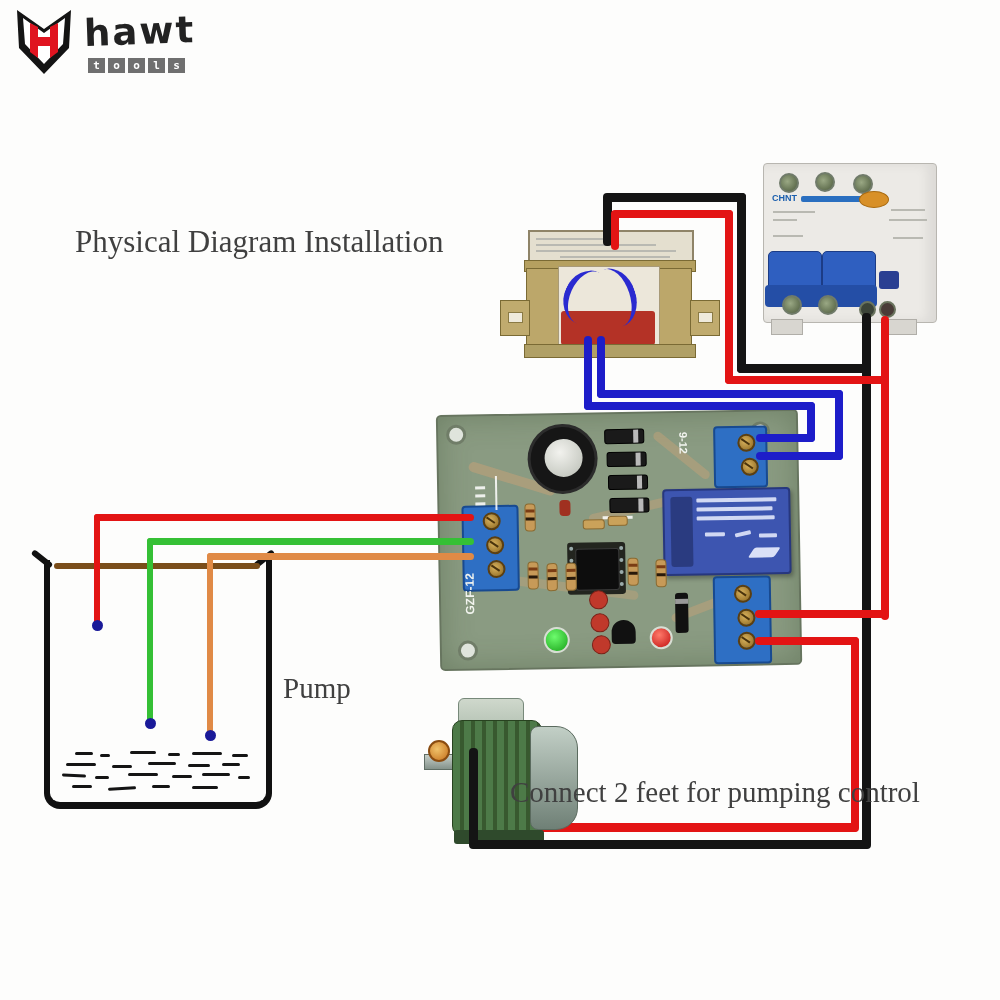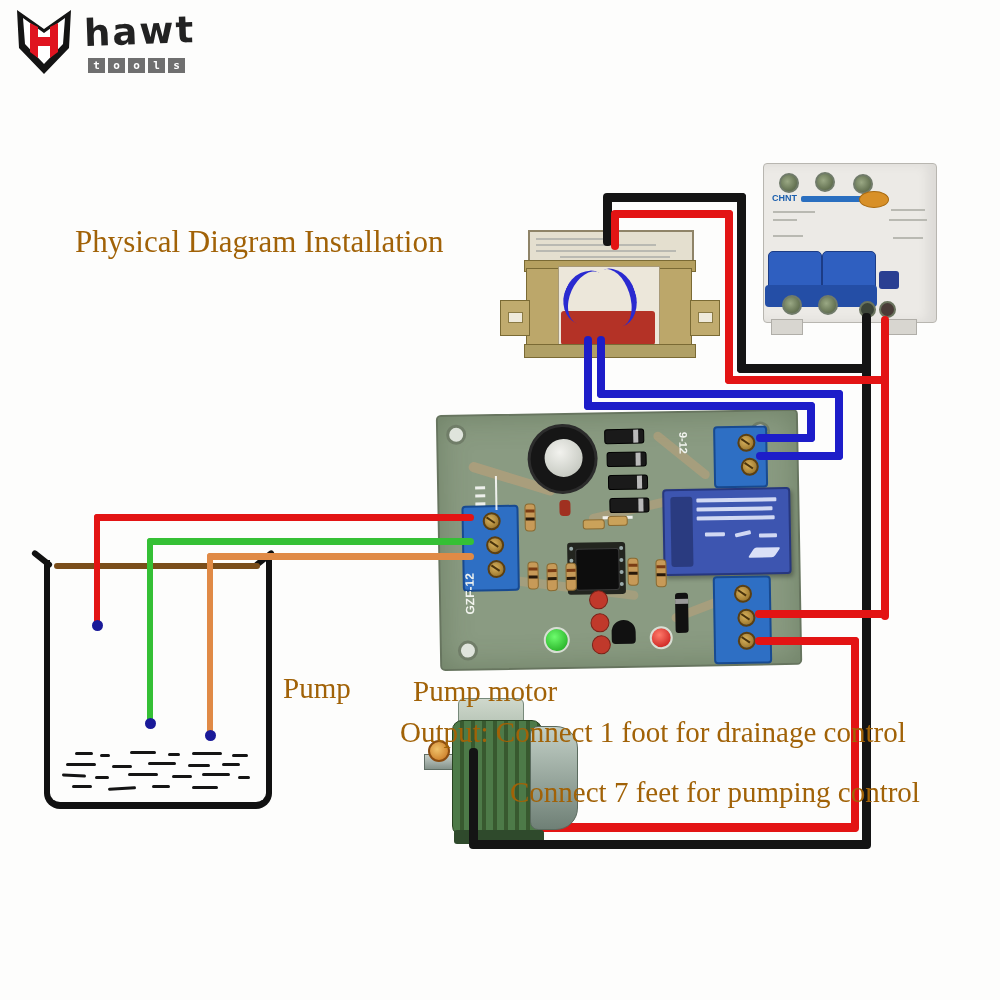--- a/index.html
+++ b/index.html
@@ -5,21 +5,21 @@
   html,body{margin:0;padding:0;background:#fff;}
   #stage{position:relative;width:1000px;height:1000px;background:#fdfdfc;overflow:hidden;
          font-family:"Liberation Serif",serif;}
   .abs{position:absolute;}
   .w{position:absolute;border-radius:4px;}
   .wk{background:#141414;z-index:30;}
   .wr{background:#e31414;z-index:31;}
   .wb{background:#1d1dc9;z-index:31;}
   .wg{background:#35c035;z-index:31;}
   .wo{background:#e08a46;z-index:31;}
-  .redtext{color:#a16207;z-index:50;position:absolute;white-space:nowrap;}
+  .redtext{color:#404040;z-index:50;position:absolute;white-space:nowrap;}
   .dot{position:absolute;width:11px;height:11px;border-radius:50%;background:#1a1a99;z-index:32;}
   .screw{position:absolute;border-radius:50%;background:radial-gradient(circle at 40% 40%,#d8b25e,#8a651e);
          border:2px solid #5c3f10;width:14px;height:14px;}
   .screw:after{content:"";position:absolute;left:1px;top:5px;width:10px;height:2px;background:#4a330c;transform:rotate(35deg);}
   .bscrew{position:absolute;width:16px;height:16px;border-radius:50%;background:radial-gradient(circle at 40% 40%,#9aa884,#4c5a3c);border:2px solid #707b6a;}
   .resistor{position:absolute;width:9px;height:26px;border-radius:4px;background:#c79a58;border:1px solid #8a6a30;}
   .resistor:before{content:"";position:absolute;left:0;top:5px;width:100%;height:3px;background:#7a3c14;}
   .resistor:after{content:"";position:absolute;left:0;top:13px;width:100%;height:3px;background:#28190a;}
   .diode{position:absolute;width:38px;height:13px;background:#1a1a1a;border-radius:3px;border:1px solid #000;}
   .diode:before{content:"";position:absolute;right:5px;top:0;width:5px;height:100%;background:#b9b9b9;}
@@ -286,17 +286,15 @@
   <div class="w wb" style="left:584px;top:336px;width:8px;height:74px;"></div>
   <div class="w wb" style="left:584px;top:402px;width:231px;height:8px;"></div>
   <div class="w wb" style="left:807px;top:402px;width:8px;height:40px;"></div>
   <div class="w wb" style="left:756px;top:434px;width:59px;height:8px;"></div>
   <div class="w wb" style="left:597px;top:336px;width:8px;height:62px;"></div>
   <div class="w wb" style="left:597px;top:390px;width:246px;height:8px;"></div>
   <div class="w wb" style="left:835px;top:390px;width:8px;height:70px;"></div>
   <div class="w wb" style="left:756px;top:452px;width:87px;height:8px;"></div>
 
   <div class="redtext" style="left:283px;top:672px;font-size:29px;">Pump</div>
-  <div class="redtext" style="left:413px;top:675px;font-size:29px;">Pump motor</div>
-  <div class="redtext" style="left:400px;top:716px;font-size:29px;">Output: Connect 1 foot for drainage control</div>
-  <div class="redtext" style="left:510px;top:776px;font-size:29px;">Connect 7 feet for pumping control</div>
+  <div class="redtext" style="left:510px;top:776px;font-size:29px;">Connect 2 feet for pumping control</div>
 
 </div>
 
 </body></html>

